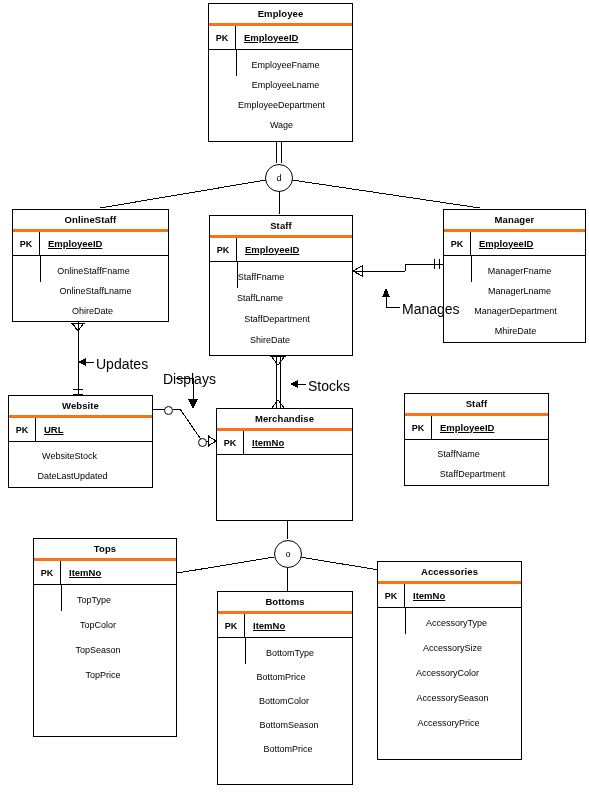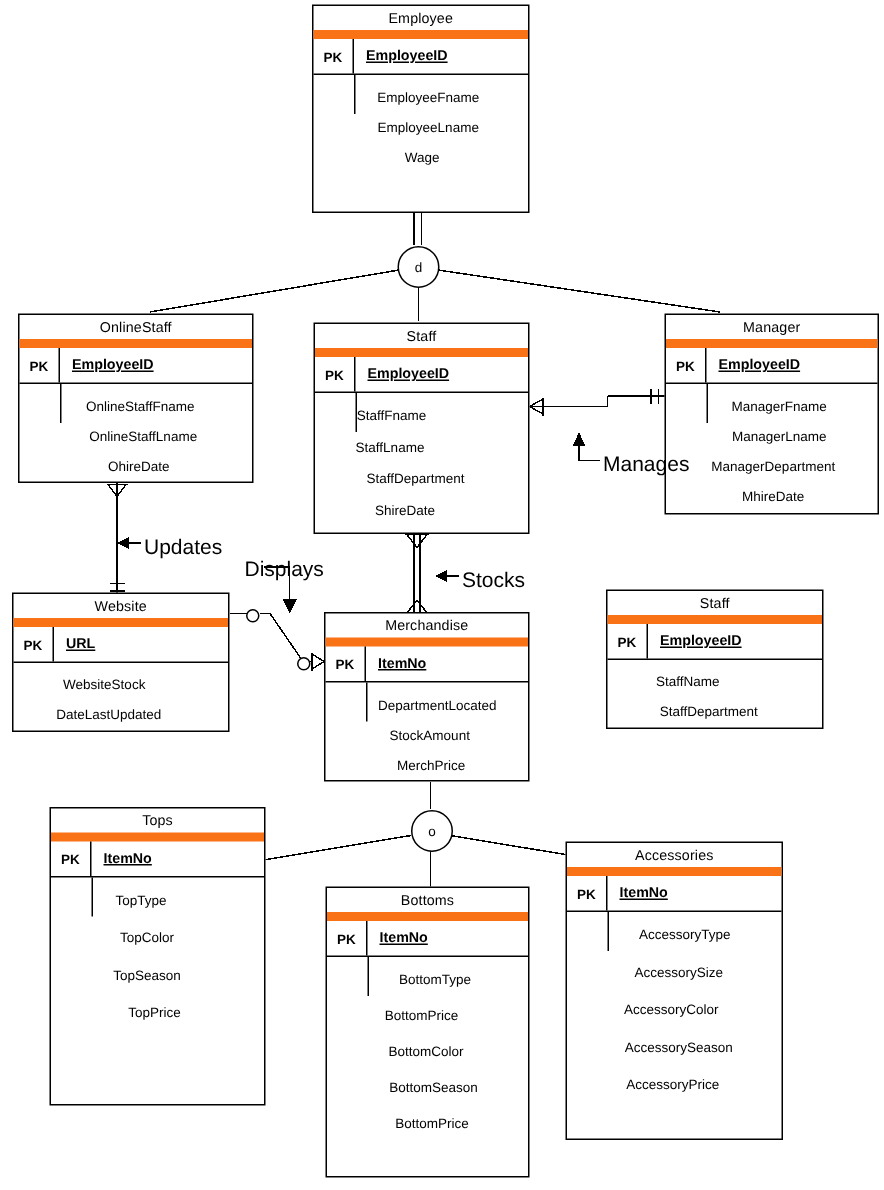--- a/index.html
+++ b/index.html
@@ -17,23 +17,23 @@
   
   .entity{
     position:absolute;
     border:1px solid #000000;
     background:#ffffff;
     box-sizing:border-box;
     z-index:3;
   }
   .ent-title{
     font-size:9.5px;
-    font-weight:normal;
-    color:#000000;
-    border-bottom:6px solid #f97316;
+    font-weight:bold;
+    color:#000000;
+    border-bottom:3px solid #f97316;
     box-sizing:border-box;
     display:flex;
     align-items:center;
     justify-content:center;
     height:22px;
     letter-spacing:.1px;
   }
   .pk-row{
     display:flex;
     border-bottom:1px solid #000000;
@@ -214,20 +214,21 @@
   <div class="entity" style="left:208px;top:3px;width:145px;height:139px;">
     <div class="ent-title">Employee</div>
     <div class="pk-row">
       <div class="pk-tag">PK</div>
       <div class="pk-name">EmployeeID</div>
     </div>
     <div class="attrs" style="height:92px;padding-top:11px;">
       <div class="attr-divider"></div>
       <div class="attr" style="padding-left:10px;padding-bottom:11px;">EmployeeFname</div>
       <div class="attr" style="padding-left:10px;padding-bottom:11px;">EmployeeLname</div>
+      <div class="attr" style="padding-left:2px;padding-bottom:11px;">EmployeeDepartment</div>
       <div class="attr" style="padding-left:2px;">Wage</div>
     </div>
   </div>
 
   <div class="entity" style="left:12px;top:209px;width:157px;height:113px;">
     <div class="ent-title">OnlineStaff</div>
     <div class="pk-row">
       <div class="pk-tag">PK</div>
       <div class="pk-name">EmployeeID</div>
     </div>
@@ -279,26 +280,20 @@
       <div class="attr" style="padding-right:22px;padding-bottom:11px;">WebsiteStock</div>
       <div class="attr" style="padding-right:16px;">DateLastUpdated</div>
     </div>
   </div>
 
   <div class="entity" style="left:216px;top:408px;width:137px;height:113px;">
     <div class="ent-title">Merchandise</div>
     <div class="pk-row">
       <div class="pk-tag">PK</div>
       <div class="pk-name">ItemNo</div>
-    </div>
-    <div class="attrs" style="height:66px;padding-top:11px;">
-      <div class="attr-divider"></div>
-      <div class="attr" style="padding-left:14px;padding-bottom:11px;">DepartmentLocated</div>
-      <div class="attr" style="padding-left:4px;padding-bottom:11px;">StockAmount</div>
-      <div class="attr" style="padding-left:6px;">MerchPrice</div>
     </div>
   </div>
 
   <div class="entity" style="left:404px;top:393px;width:145px;height:93px;">
     <div class="ent-title">Staff</div>
     <div class="pk-row">
       <div class="pk-tag">PK</div>
       <div class="pk-name">EmployeeID</div>
     </div>
     <div class="attrs" style="height:46px;padding-top:10px;">

